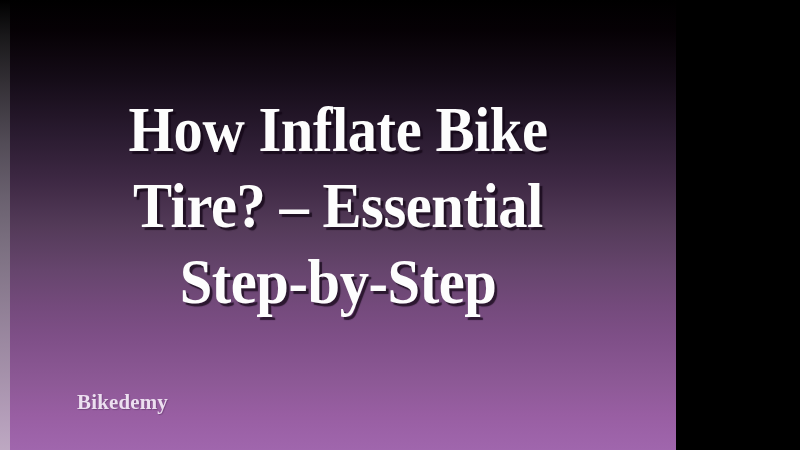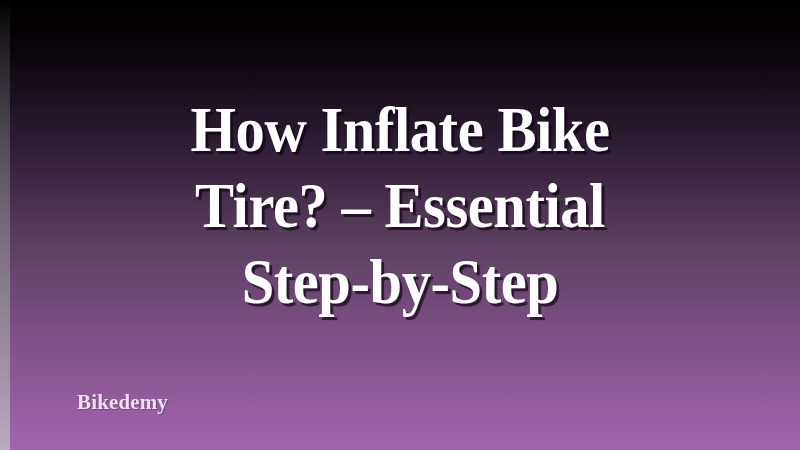--- a/index.html
+++ b/index.html
@@ -4,21 +4,21 @@
 <title>Bikedemy Title Card</title>
 <style>
   html, body {
     margin: 0;
     padding: 0;
     background: #000;
   }
 
   #card {
     position: relative;
-    width: 800px;
+    width: 676px;
     height: 450px;
     overflow: hidden;
     font-family: "Liberation Serif", "DejaVu Serif", serif;
     
     background: linear-gradient(
       to bottom,
       #000000 0%,
       #060105 7%,
       #150c18 18%,
       #2a1b30 30%,

